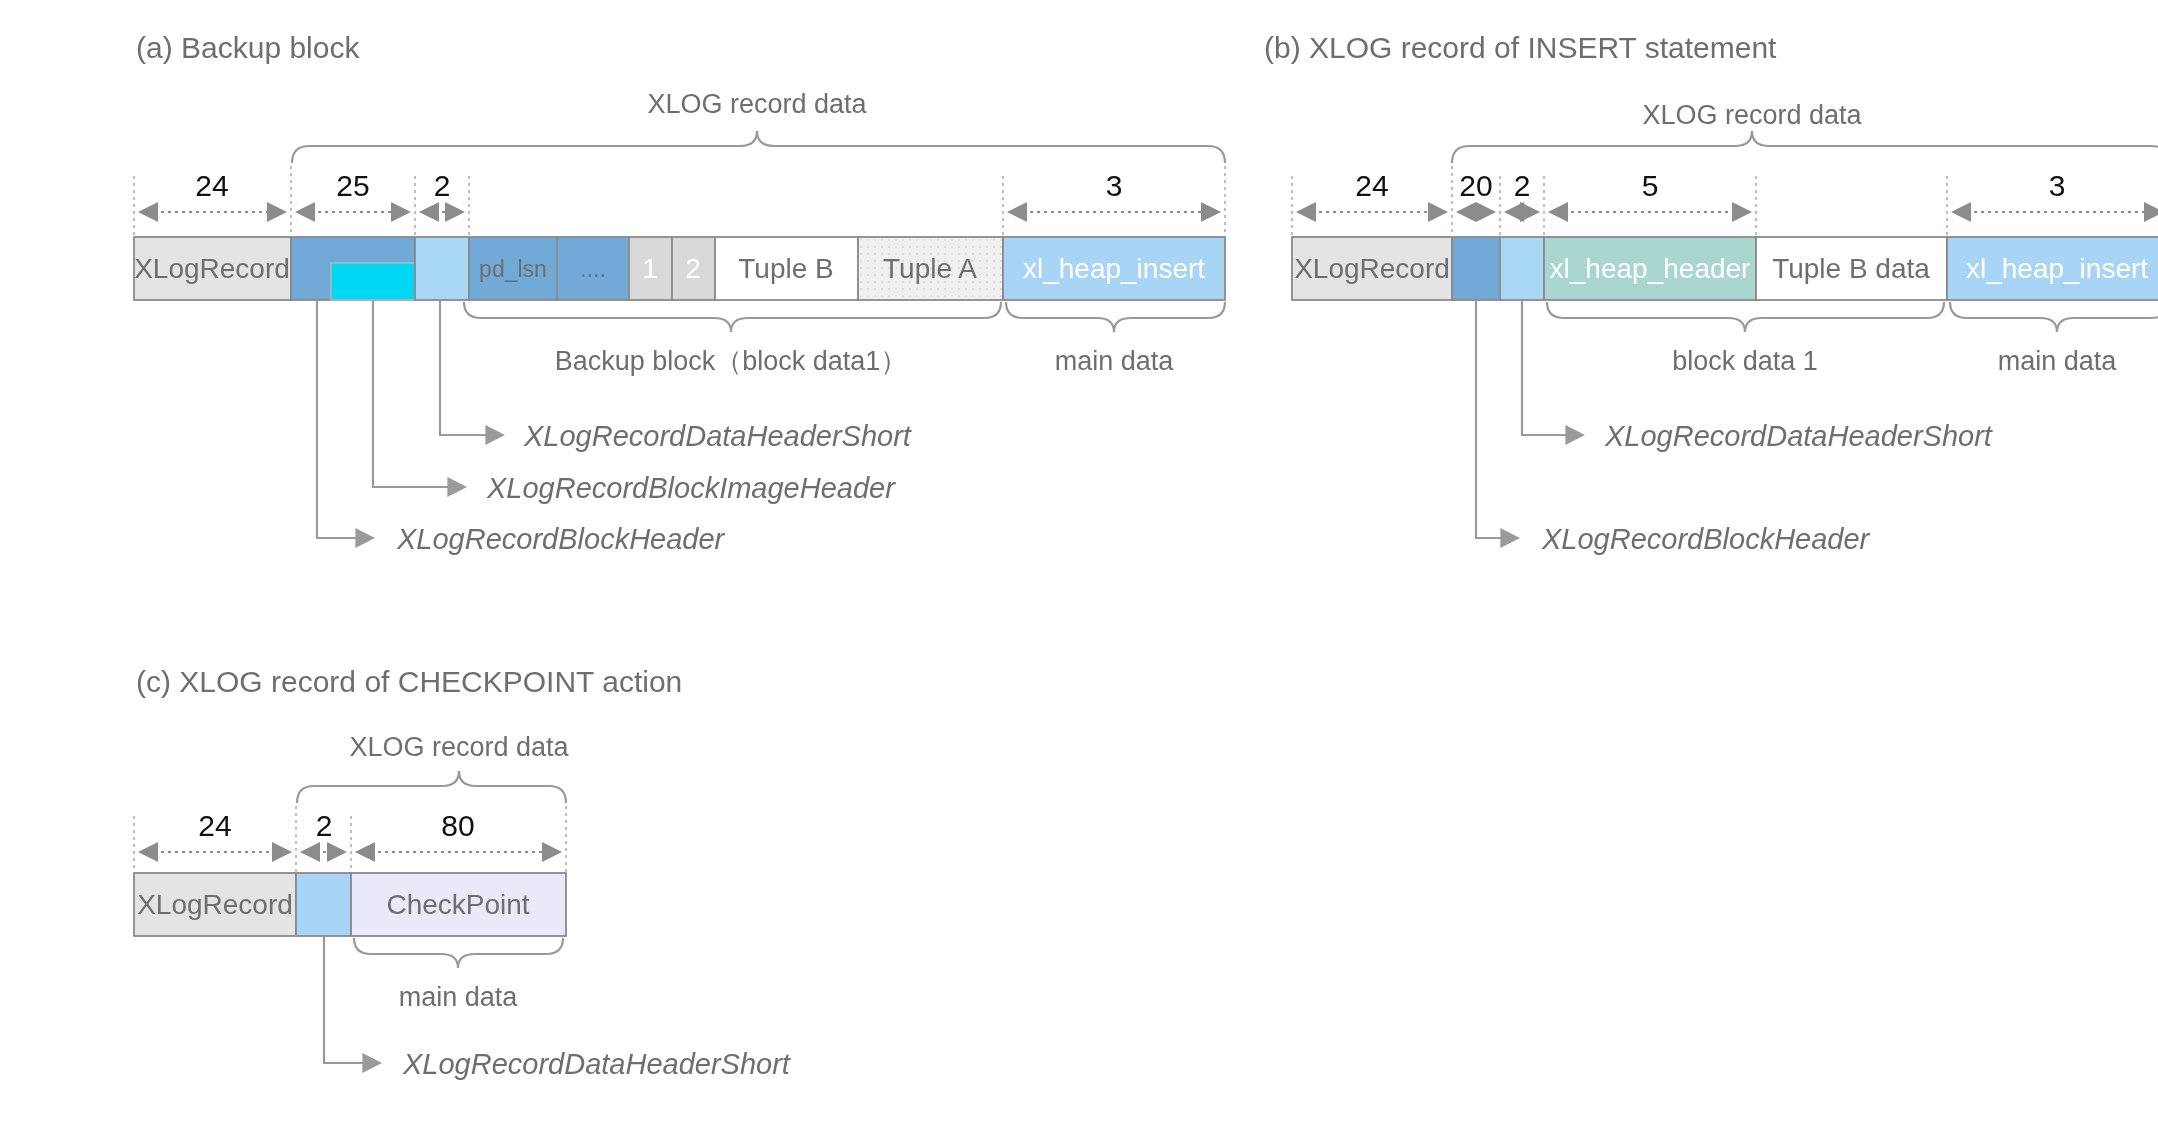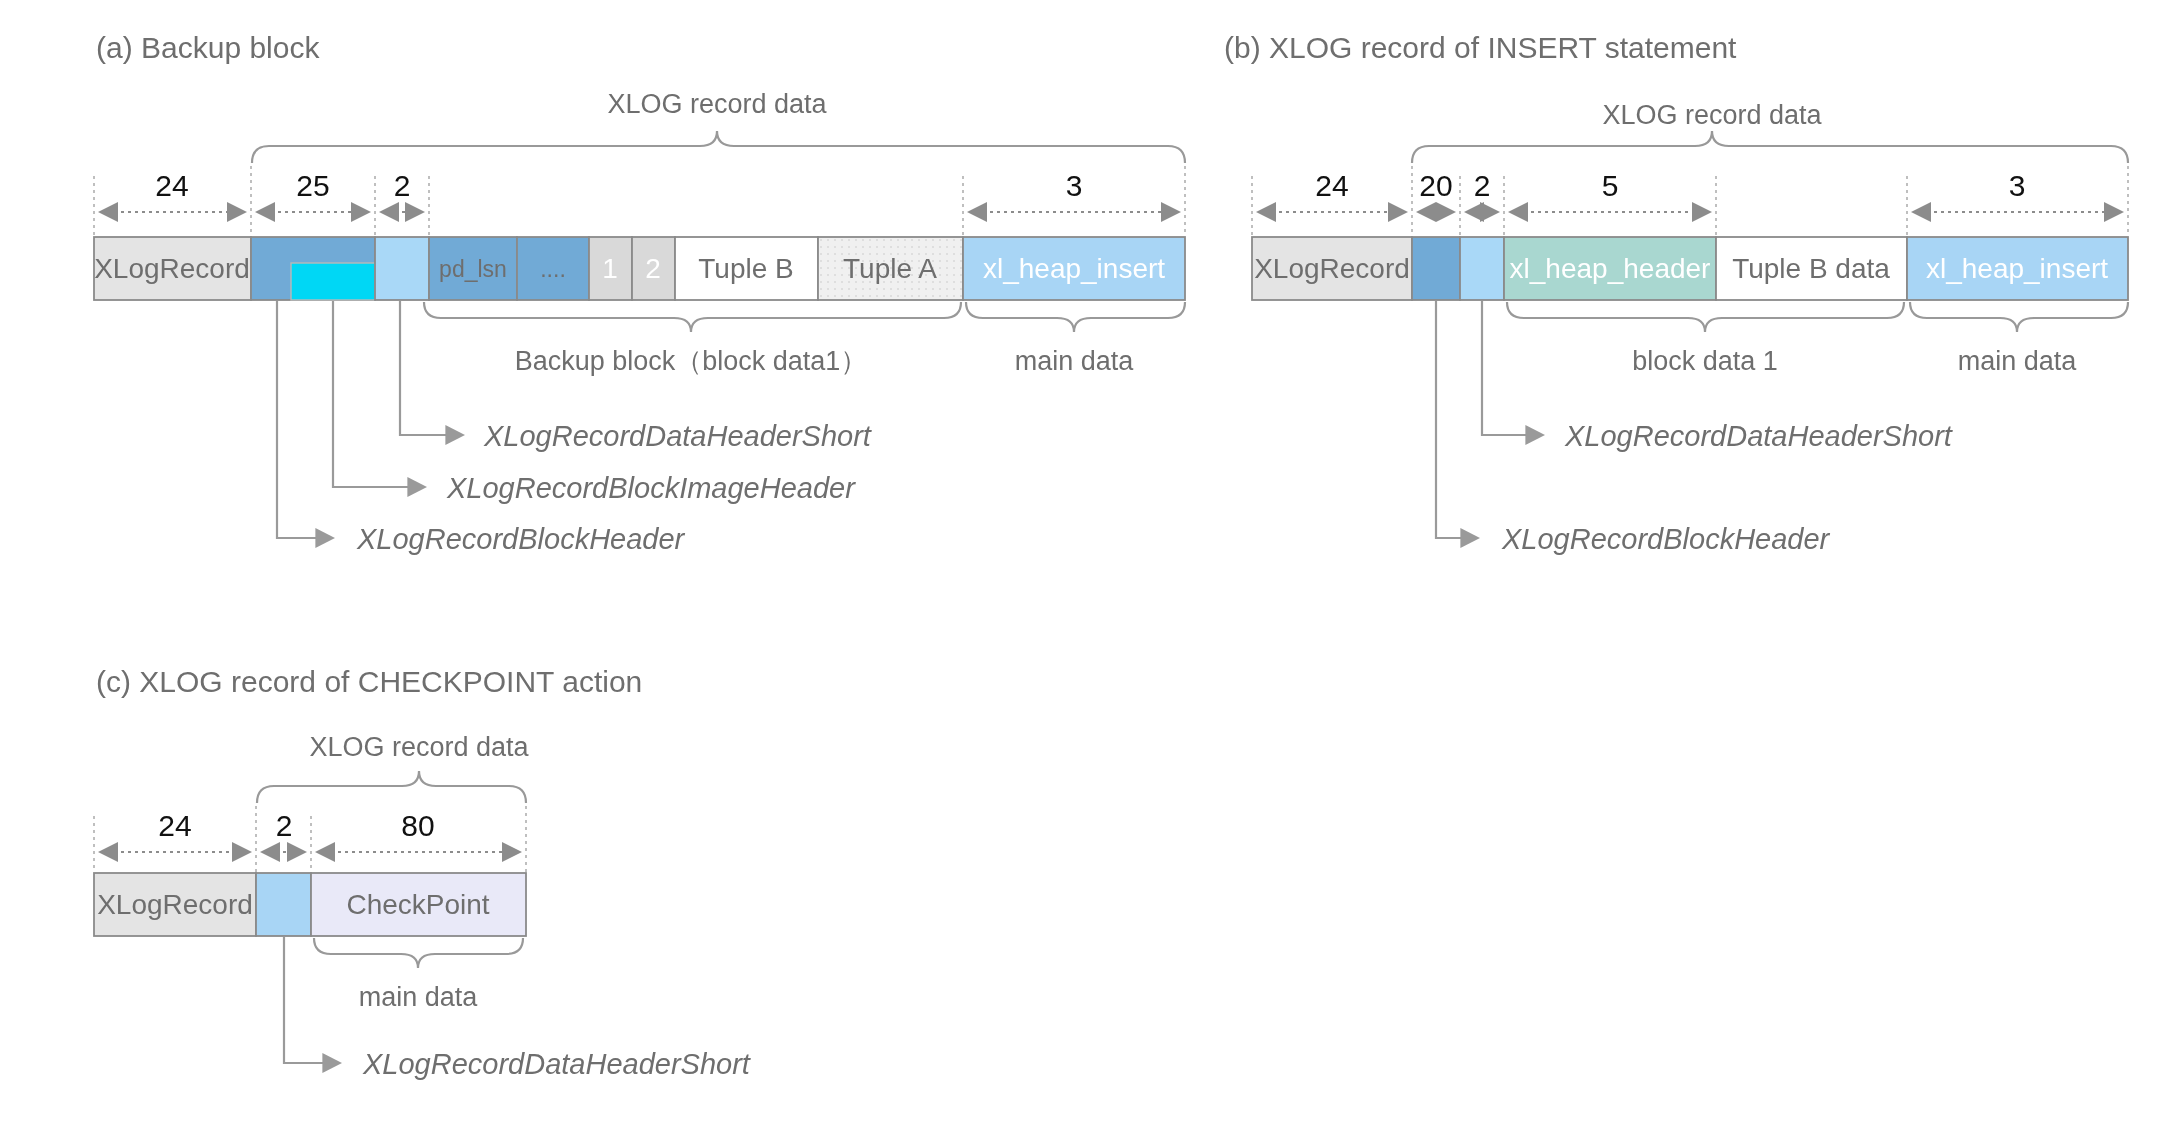--- a/index.html
+++ b/index.html
@@ -1,17 +1,17 @@
 <!DOCTYPE html>
 <html><head>
 <meta charset="utf-8">
 <style>
   html,body{margin:0;padding:0;background:#ffffff;}
   body{width:2158px;height:1136px;font-family:"Liberation Sans",sans-serif;overflow:hidden;}
-  #stage{position:relative;width:1952px;height:1136px;}
+  #stage{position:relative;width:1952px;height:1136px;padding-left:40px;}
   svg{display:block;}
   .cap{font-size:30px;fill:#6e6e6e;}
   .brace-lbl{font-size:27px;fill:#6e6e6e;}
   .dim-num{font-size:30px;fill:#111111;}
   .cell-lbl{font-size:28px;fill:#6e6e6e;}
   .cell-lbl-w{font-size:28px;fill:#ffffff;}
   .cell-lbl-sm{font-size:23px;fill:#6e6e6e;}
   .annot{font-size:29px;fill:#6e6e6e;font-style:italic;}
   .brc{fill:none;stroke:#999999;stroke-width:2.2;}
   .dimline{stroke:#8c8c8c;stroke-width:2;stroke-dasharray:3 4;}

